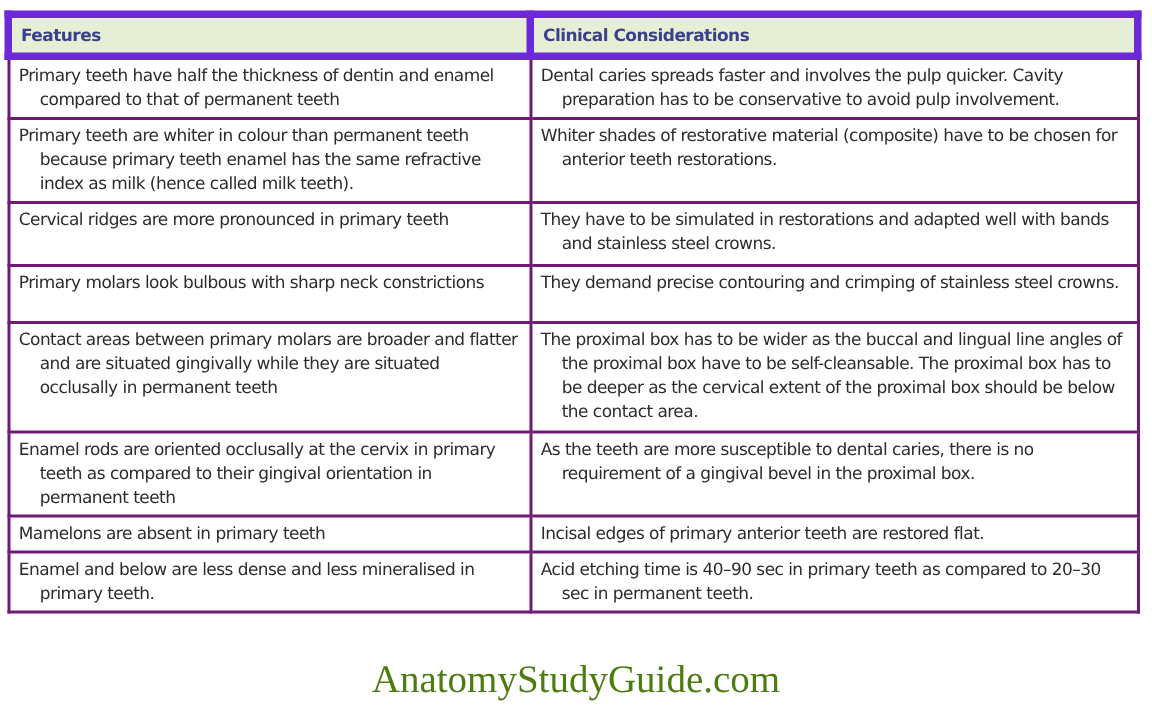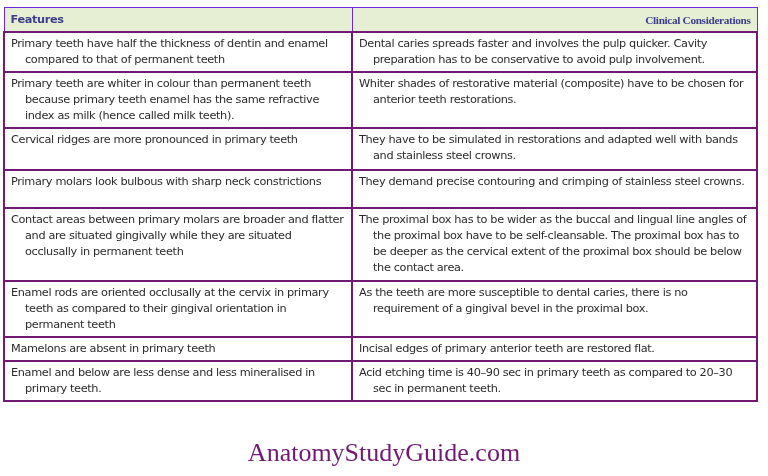--- a/index.html
+++ b/index.html
@@ -31,45 +31,45 @@
       letter-spacing: -0.35px;
     }
     col.c1 { width: 348px; }
     col.c2 { width: 405px; }
     th {
       background: #e6efd3;
       color: #3c3f8c;
       font-weight: bold;
       height: 23px;
       padding: 0 6px;
-      border: 1px solid #6d28d9;
+      border: 5px solid #6d28d9;
       font-size: 11.3px;
     }
     th.left { text-align: left; }
-    th.center { text-align: right; font-family: Liberation Serif, serif; }
+    th.center { text-align: left; }
     td {
       border: 2px solid #701a75;
       vertical-align: top;
       padding: 3px 6px 3px 6px;
       text-align: left;
     }
     td .hang {
       display: block;
       padding-left: 14px;
       text-indent: -14px;
     }
     .watermark {
       position: absolute;
       left: 0;
       top: 438px;
       width: 768px;
       text-align: center;
       font-family: "Liberation Serif", serif;
       font-size: 26px;
-      color: #701a75;
+      color: #4d7c0f;
       letter-spacing: 0px;
     }
   </style>
 </head>
 <body>
 
 <div class="table-wrap">
   <table>
     <colgroup>
         <col class="c1">

